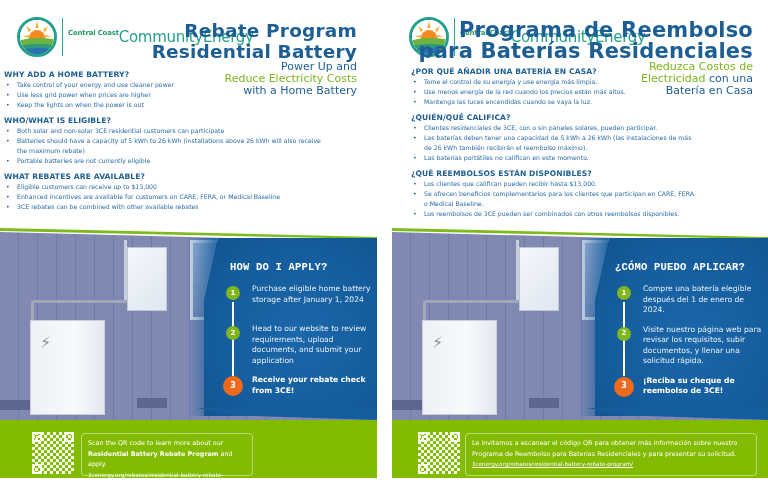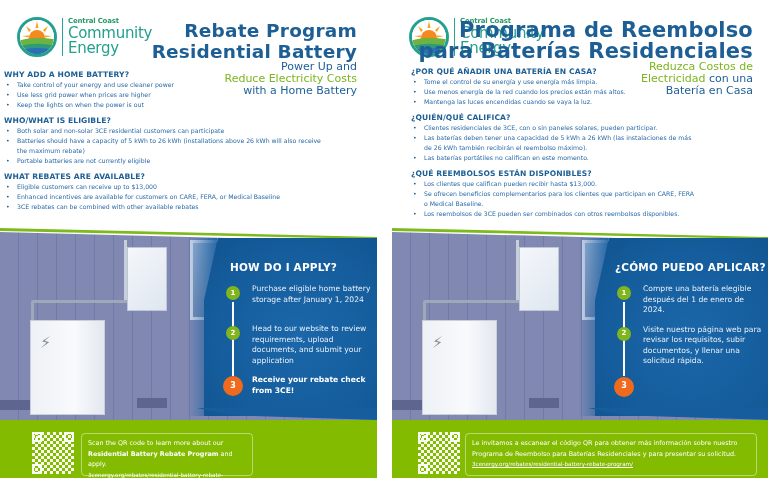--- a/index.html
+++ b/index.html
@@ -7,21 +7,21 @@
   body { font-family: "DejaVu Sans", "Liberation Sans", sans-serif; position: relative; }
 
   .flyer { position: absolute; top: 0; width: 377px; height: 487px; background: #ffffff; overflow: hidden; }
   .flyer.en { left: 0; }
   .flyer.es { left: 392px; width: 376px; }
 
   
   .logo { position: absolute; top: 17px; left: 17px; display: flex; align-items: center; }
   .logo-mark { width: 40px; height: 40px; position: relative; }
   .logo-divider { width: 1px; height: 38px; background: #2aa39a; margin: 0 5px 0 5px; }
-  .logo-text { display: flex; flex-direction: column; line-height: 1; color: #1f9e8a; }
+  .logo-text { display: flex; line-height: 1; color: #1f9e8a; }
   .logo-small { font-size: 7px; font-weight: bold; color: #2a9b6a; letter-spacing: -0.2px; margin-bottom: 1px; }
   .logo-big { font-size: 15px; color: #24a08e; letter-spacing: -0.3px; line-height: 15px; }
 
   
   .title { position: absolute; top: 20px; right: 20px; text-align: right; color: #1d5f95; font-weight: bold; font-size: 18.5px; line-height: 21px; letter-spacing: 0.2px; }
   .es .title { font-size: 21px; right: 15px; }
   .tagline { position: absolute; top: 61px; right: 20px; text-align: right; font-size: 11px; line-height: 12px; color: #1d5f95; }
   .es .tagline { right: 15px; }
   .tagline .green { color: #7bb51f; }
 
@@ -43,21 +43,21 @@
   .inverter { position: absolute; left: 127px; top: 19px; width: 40px; height: 64px; background: linear-gradient(135deg, #f4f7fb, #dfe6ef); border: 1px solid #bdc8d6; }
   .conduit-v { position: absolute; left: 124px; top: 12px; width: 3px; height: 62px; background: #c8cfd8; }
   .conduit-h { position: absolute; left: 34px; top: 72px; width: 93px; height: 3px; background: #9ea8b8; }
   .conduit-d { position: absolute; left: 31px; top: 72px; width: 3px; height: 22px; background: #9ea8b8; border-radius: 2px 0 0 0; }
   .battery { position: absolute; left: 30px; top: 92px; width: 75px; height: 95px; background: linear-gradient(90deg, #eef1f5, #f8fafc 60%, #e3e8ef); border: 1px solid #c9d0da; }
   .battery .bolt { position: absolute; left: 9px; top: 12px; font-size: 16px; color: #8c919b; }
   .vent { position: absolute; width: 30px; height: 10px; background: #5e6690; }
 
   .apply-panel { position: absolute; right: 0; top: 10px; width: 173px; height: 178px; background: radial-gradient(circle at 55% 55%, #1b67a9 0%, #155d9d 60%, #11548f 100%); clip-path: polygon(8% 0, 100% 0, 100% 100%, 0 100%, 0 35%); }
   .apply-fade { position: absolute; right: 160px; top: 10px; width: 30px; height: 178px; background: linear-gradient(90deg, rgba(21,93,157,0), rgba(21,93,157,0.85)); }
-  .apply-title { position: absolute; left: 26px; top: 23px; font-size: 10.5px; font-weight: bold; color: #ffffff; letter-spacing: 0.2px; }
+  .apply-title { position: absolute; left: 26px; top: 23px; font-size: 10.5px; font-weight: bold; color: #ffffff; letter-spacing: 0.2px; font-family: Liberation Mono, monospace; }
   .steps { position: absolute; left: 22px; top: 46px; width: 145px; }
   .step { position: relative; padding-left: 26px; margin-bottom: 9px; font-size: 7.6px; line-height: 10.5px; color: #e8f0f9; min-height: 20px; }
   .step.bold { font-weight: bold; color: #ffffff; }
   .step-num { position: absolute; left: 0; top: 2px; width: 14px; height: 14px; border-radius: 50%; background: #80b51d; color: #fff; font-size: 7px; font-weight: bold; display: flex; align-items: center; justify-content: center; }
   .step-num.orange { width: 20px; height: 20px; left: -3px; top: 1px; background: #f06a1d; font-size: 8px; }
   .step-line { position: absolute; left: 6px; top: 18px; width: 2px; background: #ffffff; }
 
   
   .footer { position: absolute; left: 0; top: 420px; width: 100%; height: 58px; background: #82bb00; }
   .footer-blue { position: absolute; right: 0; top: -12px; width: 180px; height: 12px; background: #155d9d; clip-path: polygon(0 0, 100% 0, 100% 100%, 20% 60%); }
@@ -272,20 +272,21 @@
         <div class="step" style="min-height:31px;">
           <span class="step-num">1</span>
           <span>Compre una batería elegible después del 1 de enero de 2024.</span>
         </div>
         <div class="step" style="min-height:42px;">
           <span class="step-num">2</span>
           <span>Visite nuestro página web para revisar los requisitos, subir documentos, y llenar una solicitud rápida.</span>
         </div>
         <div class="step bold">
           <span class="step-num orange">3</span>
+          <span>¡Reciba su cheque de reembolso de 3CE!</span>
         </div>
       </div>
     </div>
   </div>
 
   <div class="footer">
     <div class="footer-blue"></div>
     <div class="qr" style="left:26px;">
       <span class="finder" style="left:0;top:0;"></span>
       <span class="finder" style="right:0;top:0;"></span>

